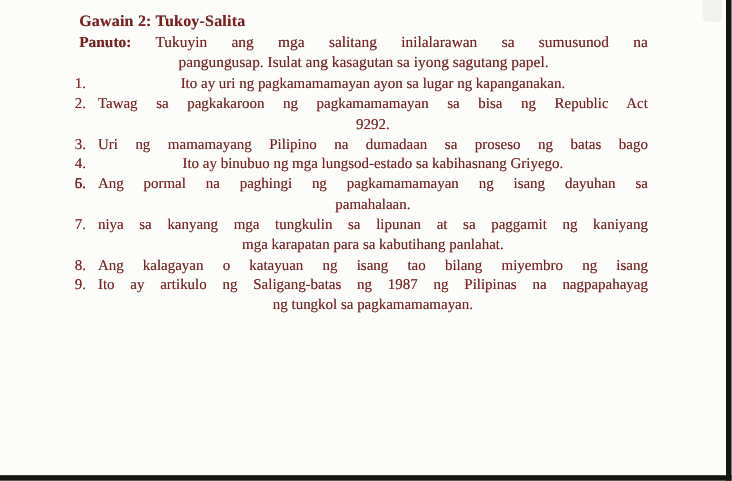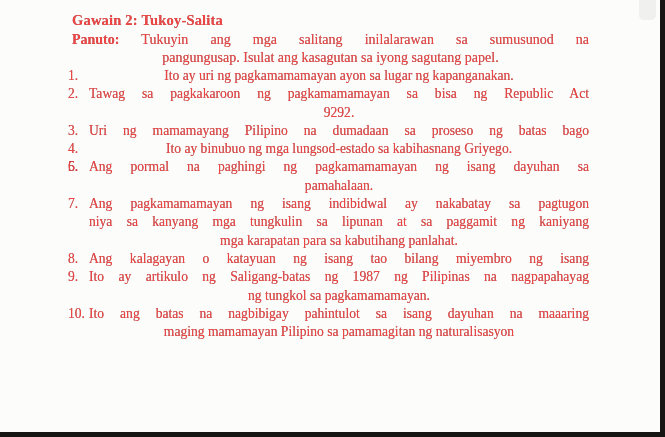--- a/index.html
+++ b/index.html
@@ -5,21 +5,21 @@
   html, body {
     margin: 0; padding: 0;
     width: 665px; height: 437px;
     overflow: hidden;
     background: #ffffff;
   }
   .page {
     position: absolute; inset: 0;
     background: #fcfcfa;
     font-family: "Liberation Serif", "DejaVu Serif", serif;
-    color: #ef4444;
+    color: #7f1d1d;
     text-shadow: 0 0 0.6px rgba(40,38,34,0.55);
   }
   .edge-right {
     position: absolute; top: 0; right: 0;
     width: 5px; height: 100%;
     background: #161513;
   }
   .edge-bottom {
     position: absolute; left: 0; bottom: 0;
     width: 100%; height: 5px;
@@ -98,40 +98,34 @@
     </div>
 
     <div class="item">
       <span class="num">6.</span>
       <div class="jl">Ang pormal na paghingi ng pagkamamamayan ng isang dayuhan sa</div>
       <div class="ll">pamahalaan.</div>
     </div>
 
     <div class="item">
       <span class="num">7.</span>
-      <div class="jl">Ang pagkamamamayan ng isang indibidwal ay nakabatay sa pagtugon</div>
       <div class="jl">niya sa kanyang mga tungkulin sa lipunan at sa paggamit ng kaniyang</div>
       <div class="ll">mga karapatan para sa kabutihang panlahat.</div>
     </div>
 
     <div class="item">
       <span class="num">8.</span>
       <div class="jl">Ang kalagayan o katayuan ng isang tao bilang miyembro ng isang</div>
     </div>
 
     <div class="item">
       <span class="num">9.</span>
       <div class="jl">Ito ay artikulo ng Saligang-batas ng 1987 ng Pilipinas na nagpapahayag</div>
       <div class="ll">ng tungkol sa pagkamamamayan.</div>
     </div>
 
-    <div class="item">
-      <span class="num">10.</span>
-      <div class="jl">Ito ang batas na nagbibigay pahintulot sa isang dayuhan na maaaring</div>
-      <div class="ll">maging mamamayan Pilipino sa pamamagitan ng naturalisasyon</div>
-    </div>
 
   </div>
 
   <div class="smudge-top-right"></div>
   <div class="edge-right"></div>
   <div class="edge-bottom"></div>
 </div>
 
 </body></html>

